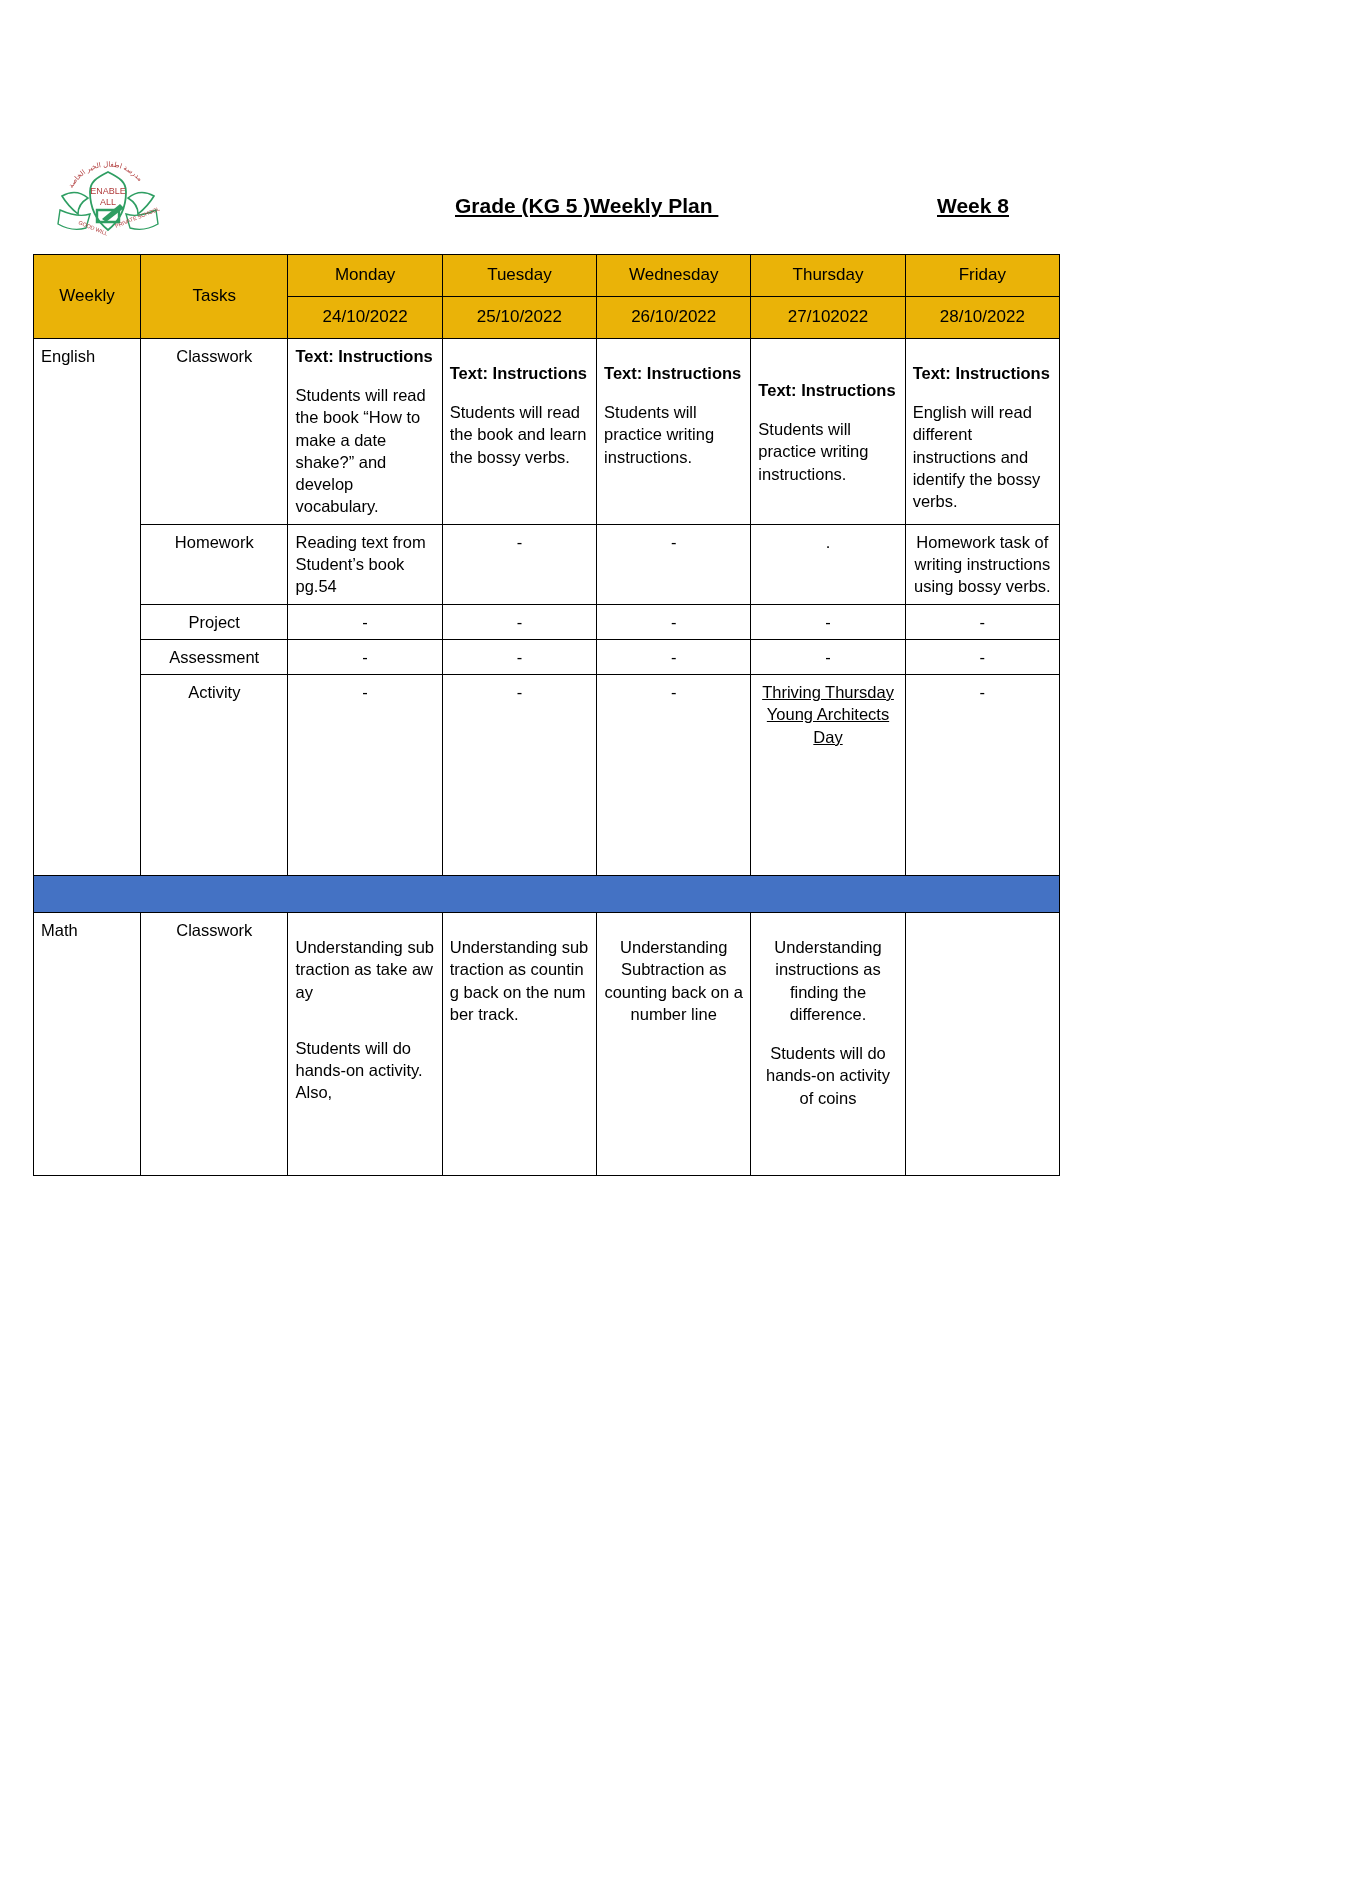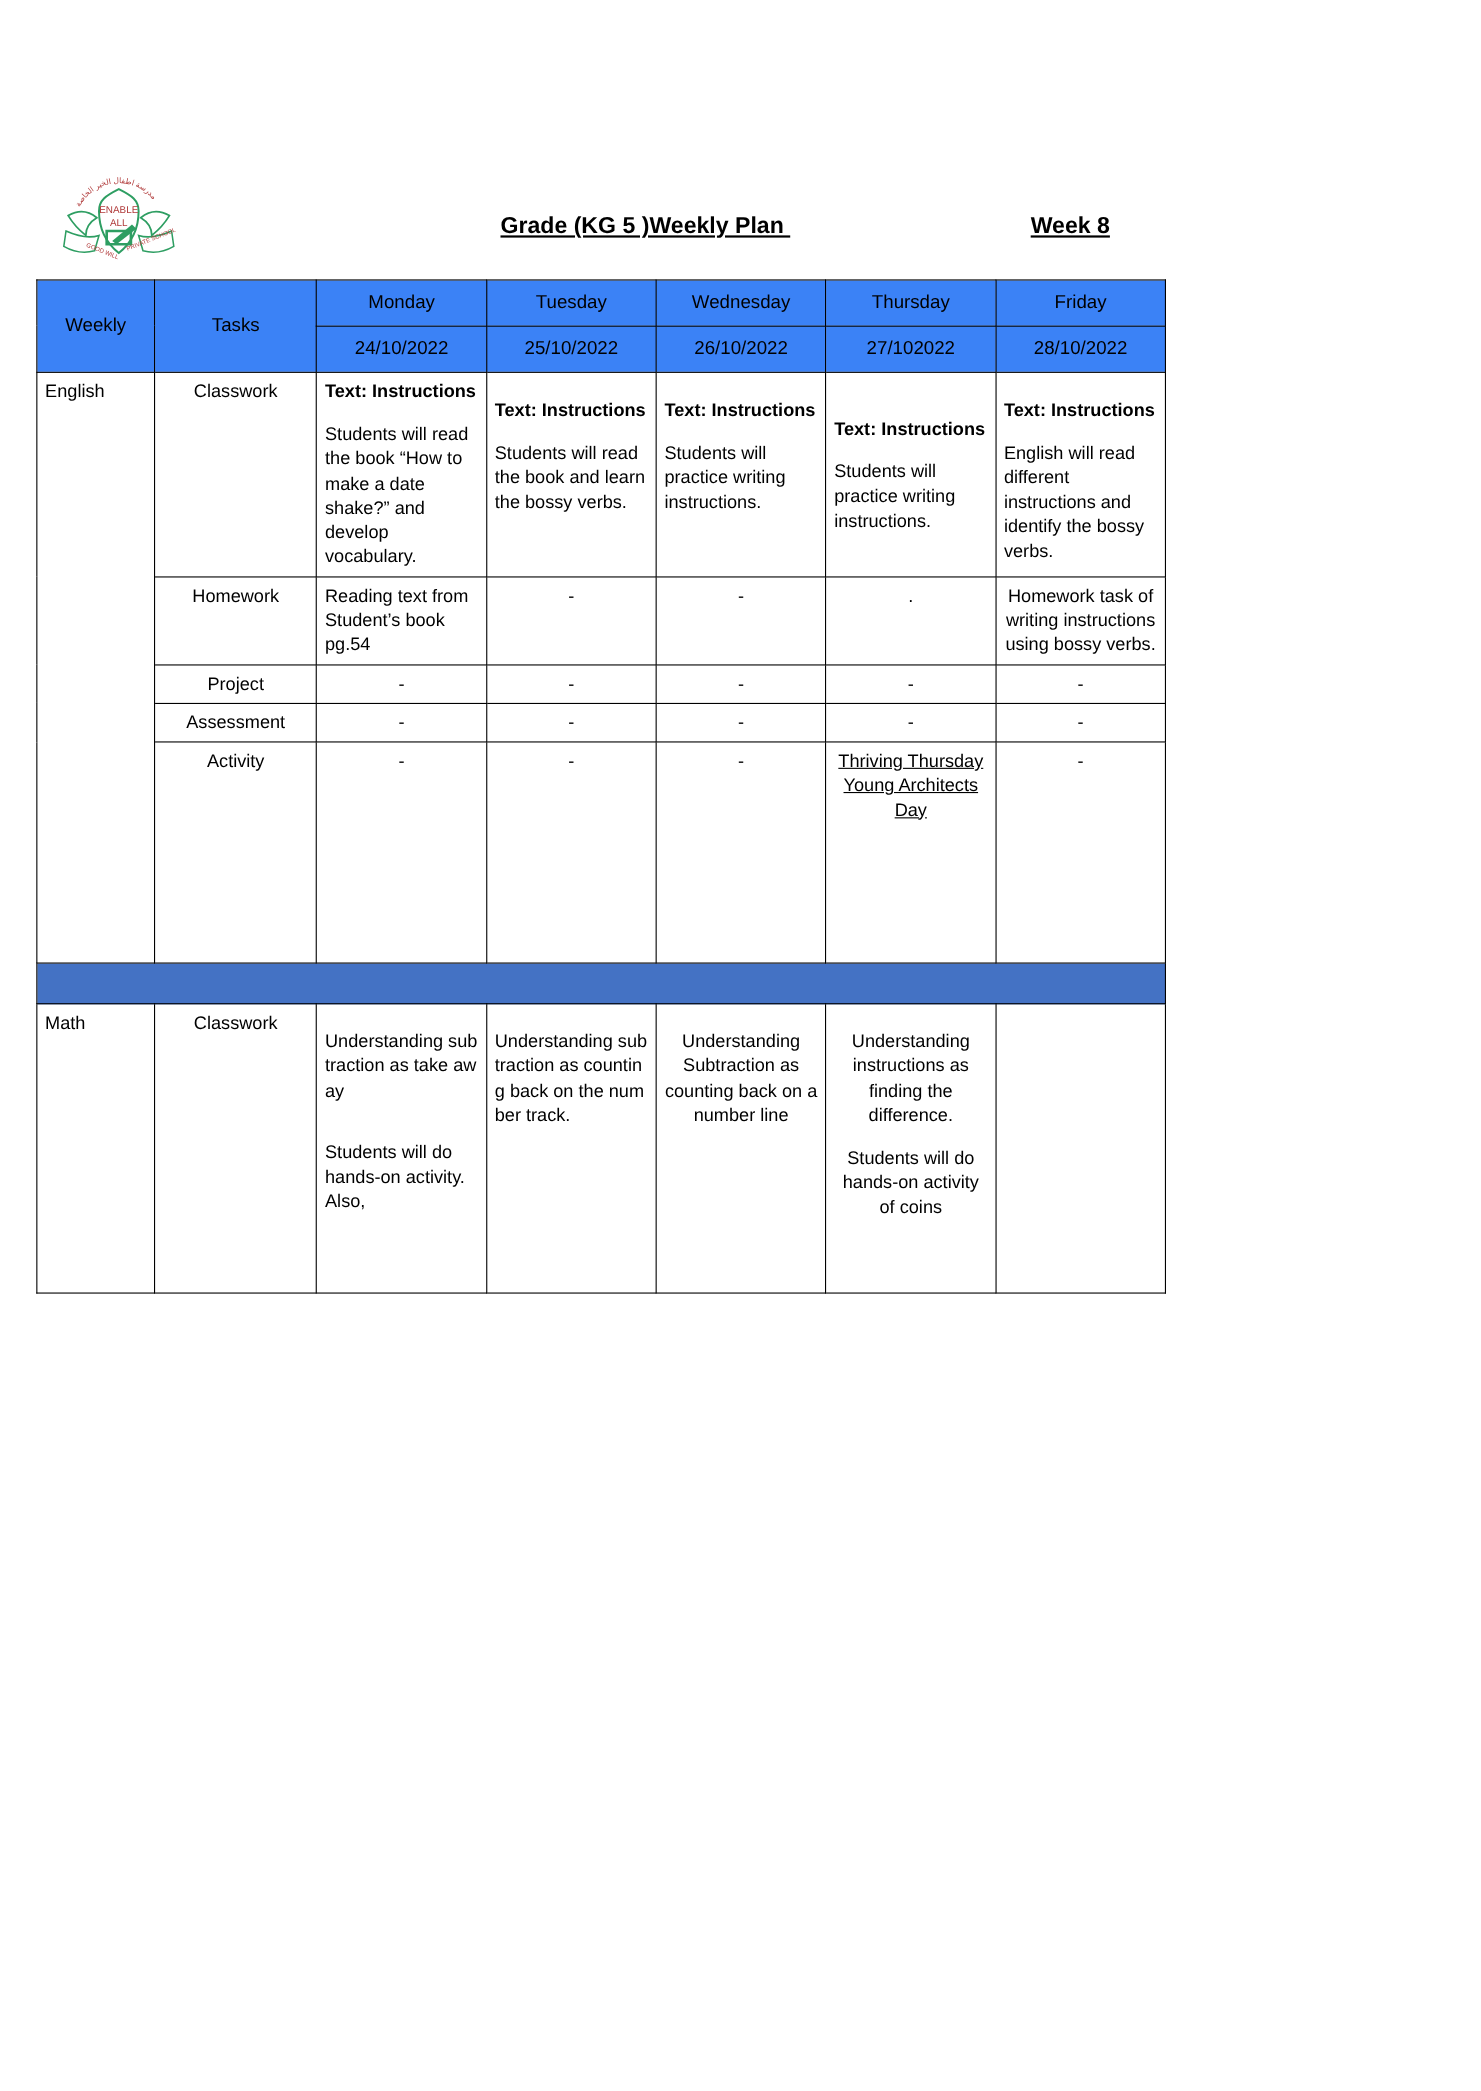--- a/index.html
+++ b/index.html
@@ -73,21 +73,21 @@
   }
   .plan-table td, .plan-table th {
     border: 1.6px solid #000000;
     padding: 6px 7px;
     vertical-align: top;
     font-size: 16.5px;
     line-height: 1.35;
     font-weight: normal;
   }
   .head-blue td {
-    background: #3b82f6;
+    background: #eab308;
     text-align: center;
     vertical-align: middle;
     font-size: 17px;
     padding-top: 9px;
     padding-bottom: 9px;
   }
   .col-subject { width: 93px; }
   .col-tasks   { width: 128px; }
   .col-day     { width: 134px; }
 

